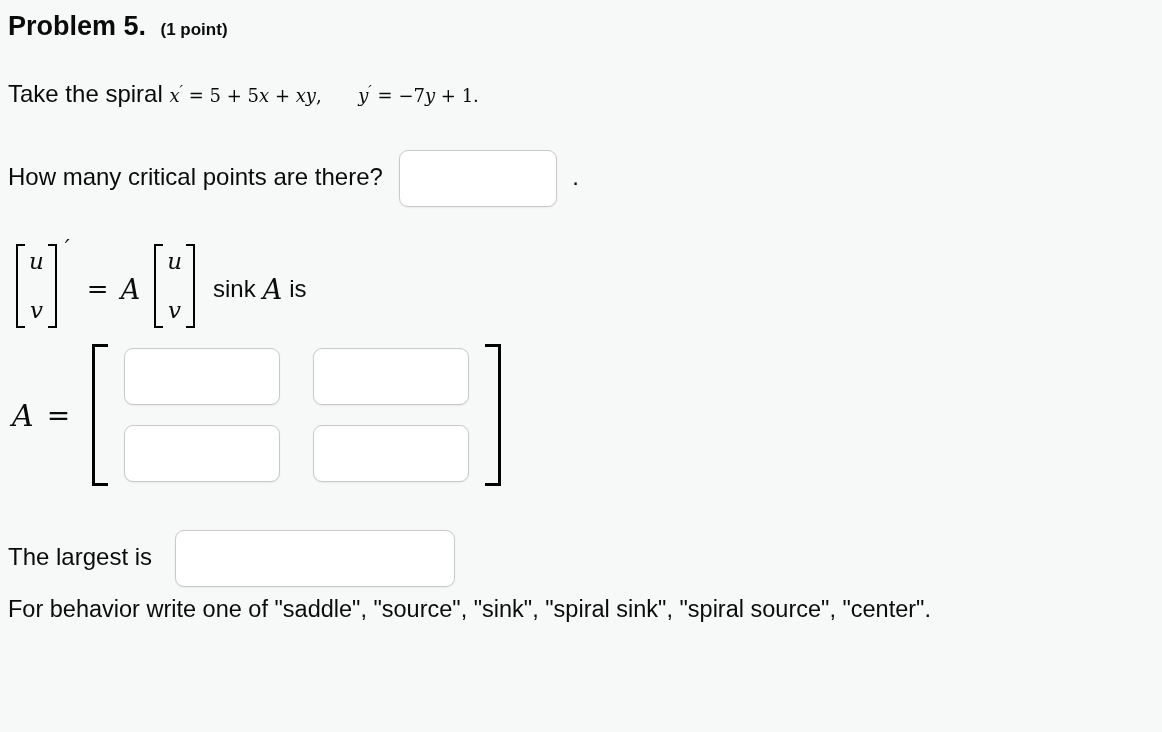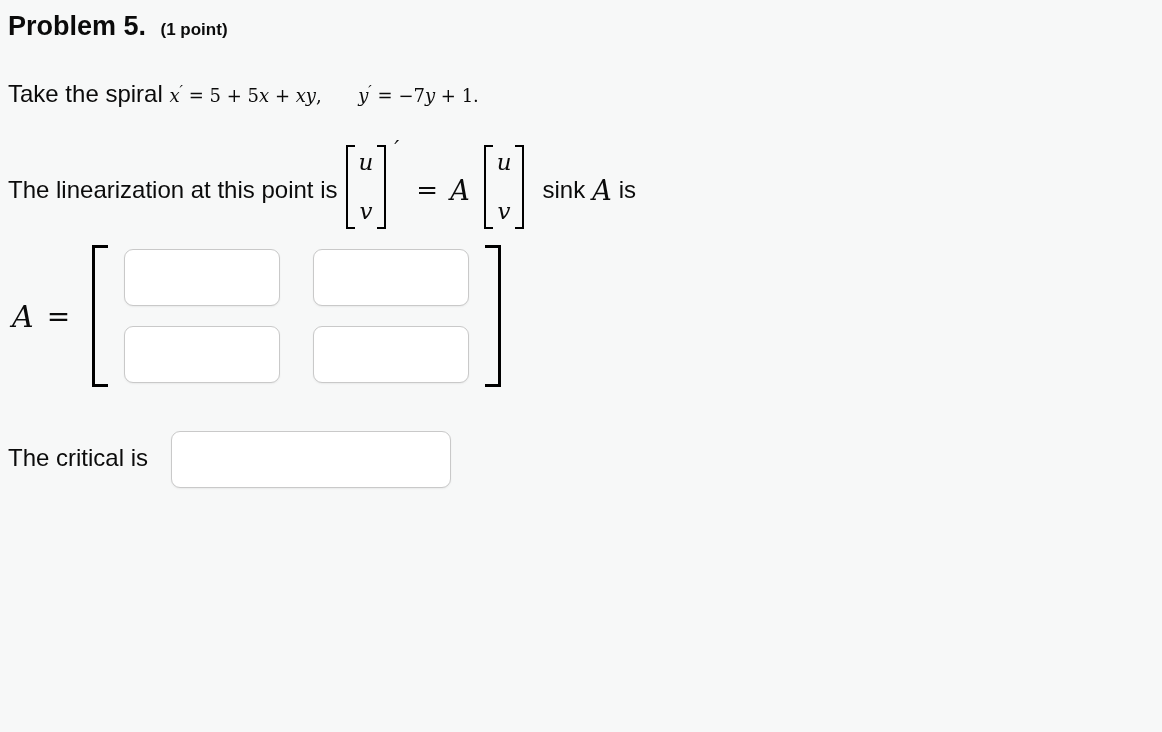--- a/index.html
+++ b/index.html
@@ -102,24 +102,28 @@
     <span>Take the spiral</span>
     <span class="math">
       <span class="mvar">x</span><span class="mprime">′</span><span class="mop"> = </span><span class="mnum">5 + 5</span><span class="mvar">x</span><span class="mop"> + </span><span class="mvar">xy</span><span class="mop">,</span>
     </span>
     <span class="eq-gap"></span>
     <span class="math">
       <span class="mvar">y</span><span class="mprime">′</span><span class="mop"> = </span><span class="mnum">−7</span><span class="mvar">y</span><span class="mop"> + </span><span class="mnum">1.</span>
     </span>
   </div>
 
+  <div class="q-row first">
+    <span>How many critical points are there?</span>
+    <input type="text" class="answer-input" value="" style="">
+    <span>.</span>
+  </div>
 
 
   <div class="lin-row">
-    <span>The linearization at this point is</span>
     <span class="vecwrap primed">
       <span class="vec">
         <span class="vb l"></span>
         <span class="vcol">
           <span>u</span>
           <span>v</span>
         </span>
         <span class="vb r"></span>
       </span>
       <span class="vprime">′</span>
@@ -148,18 +152,19 @@
     <span class="mx-grid">
       <input type="text" class="answer-input matrix-cell" value="" style="">
       <input type="text" class="answer-input matrix-cell" value="" style="">
       <input type="text" class="answer-input matrix-cell" value="" style="">
       <input type="text" class="answer-input matrix-cell" value="" style="">
     </span>
     <span class="bigb r"></span>
   </div>
 
   <div class="behavior-row">
-    <span>The critical is</span>
+    <span>The largest is</span>
     <input type="text" class="answer-input behavior" value="" style="">
   </div>
 
+  <div class="note-row">For behavior write one of "saddle", "source", "sink", "spiral sink", "spiral source", "center".</div>
 
 </div>
 
 </body></html>

